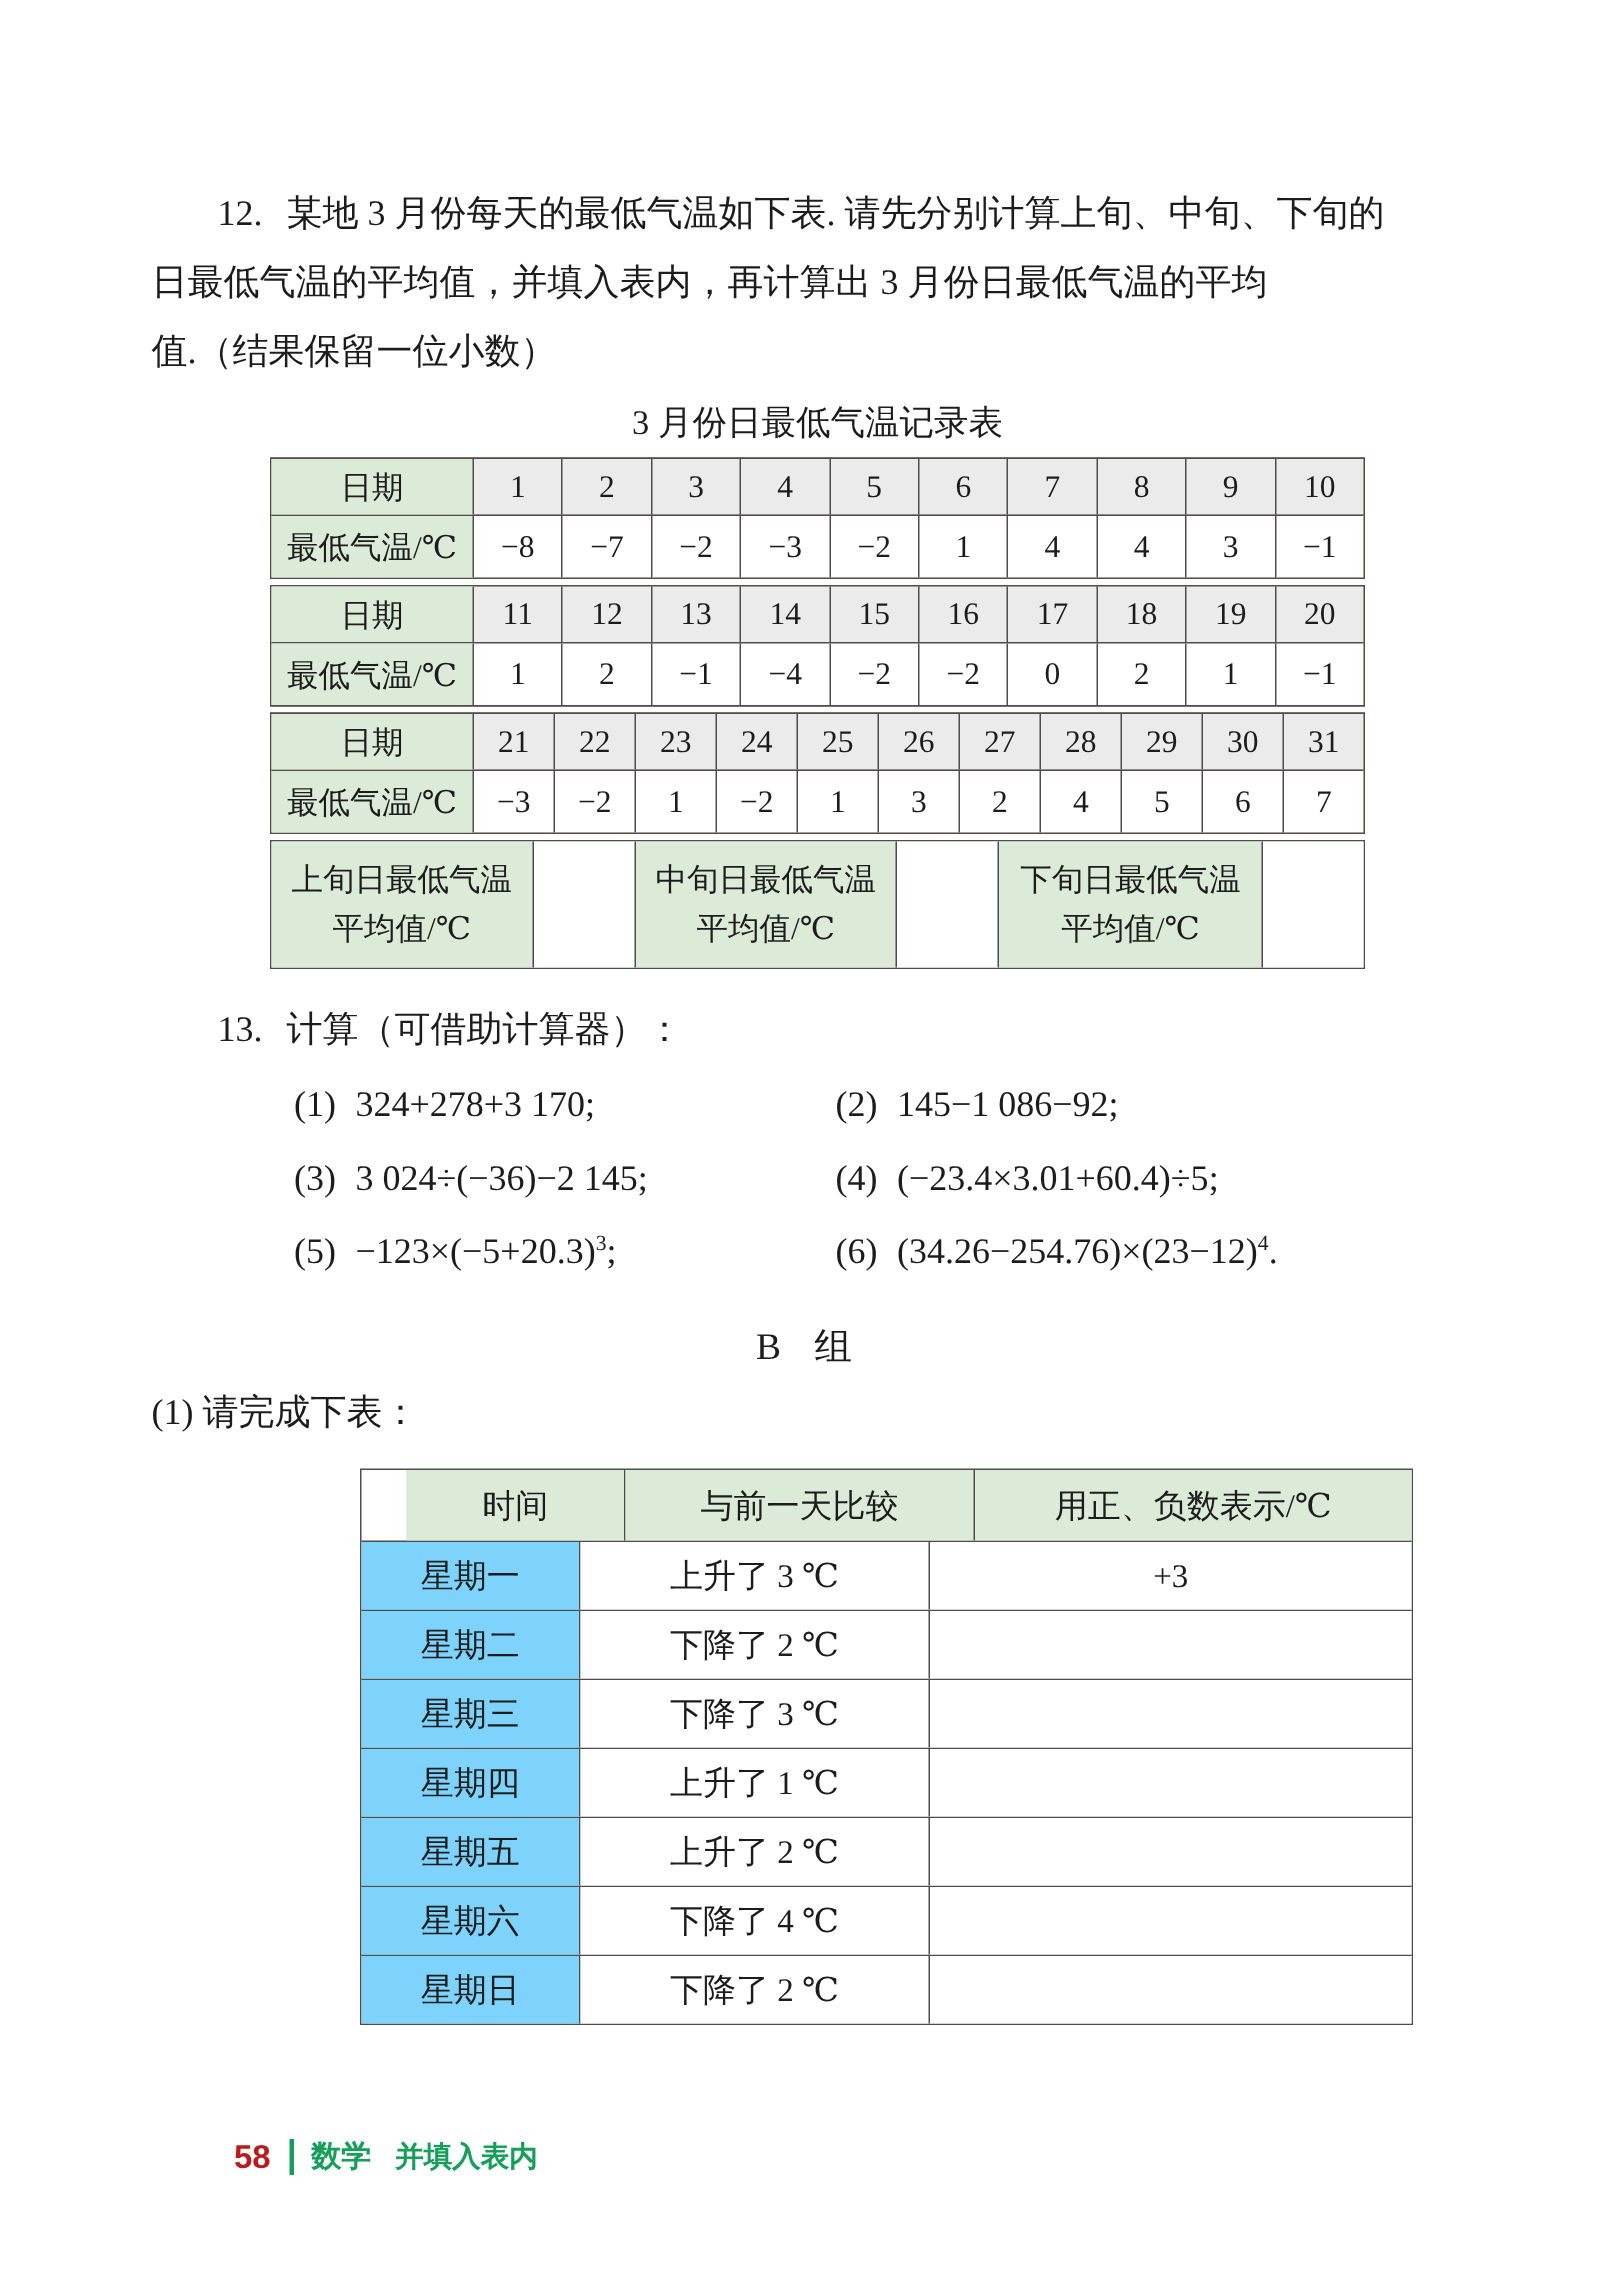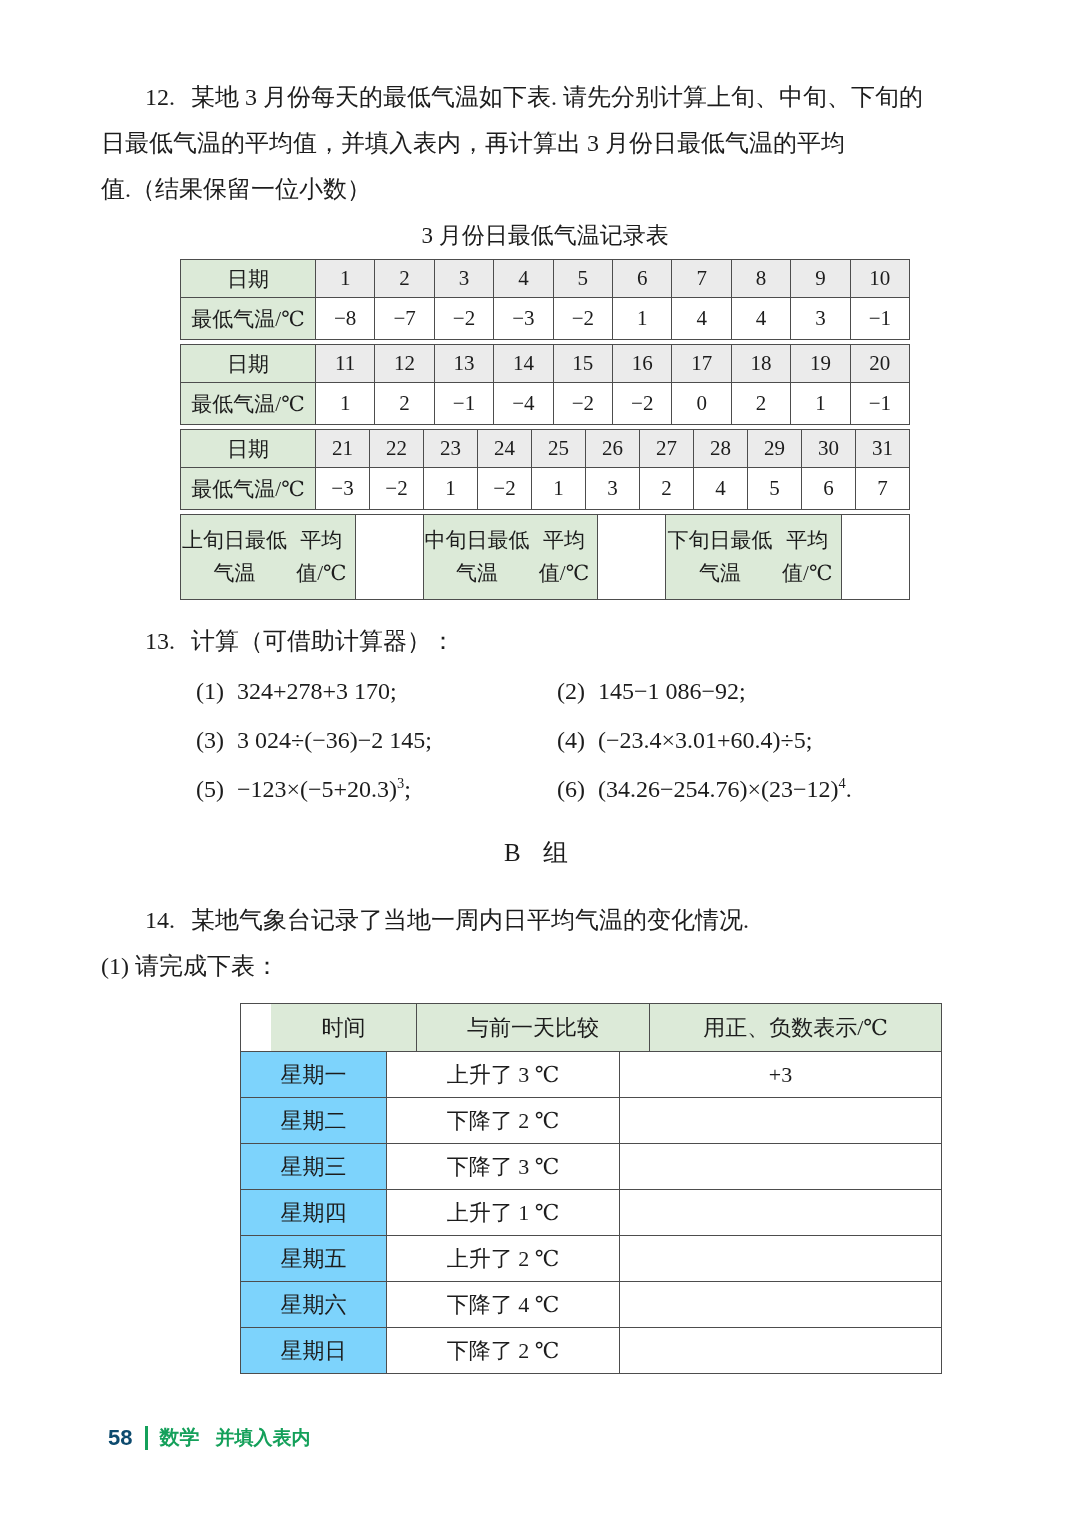--- a/index.html
+++ b/index.html
@@ -2,21 +2,21 @@
 <html><head>
 <meta charset="utf-8">
 <style>
   html,body { margin:0; padding:0; background:#ffffff; }
   .page {
     position:relative; width:1080px; height:1528px; margin:0 auto;
     background:#ffffff; overflow:hidden;
     font-family:"Liberation Serif","DejaVu Serif",serif;
     color:#1c1c1c;
   }
-  .content { padding-top:74px; }
+  .content { padding-top:120px; }
 
   
   .prob-line { font-size:24px; line-height:46px; margin-left:145px; width:828px; }
   .prob-line.cont { margin-left:101px; width:780px; }
   .prob-num { display:inline-block; margin-right:16px; }
 
   
   .table-title { width:730px; margin:8px 0 8px 180px; text-align:center; font-size:23px; }
 
   
@@ -33,21 +33,21 @@
   .t-cell {
     flex:1; border-right:1px solid #4d4d4d;
     display:flex; align-items:center; justify-content:center;
   }
   .t-row .t-cell:last-child { border-right:none; }
 
   .t-summary { display:flex; border:1px solid #4d4d4d; height:84px; background:#fff; font-size:21px; }
   .sum-group { flex:1; display:flex; }
   .sum-label {
     flex:2.6; background:#dcead8; border-right:1px solid #4d4d4d;
-    display:flex; align-items:center; justify-content:center;
+    display:flex; flex-direction:column; align-items:center; justify-content:center;
     line-height:1.55; text-align:center;
   }
   .sum-blank { flex:1; background:#fff; }
   .sum-group:not(:last-child) .sum-blank { border-right:1px solid #4d4d4d; }
 
   
   .calc-head { margin-top:18px; }
   .calc-line { margin-left:196px; font-size:24px; line-height:43px; }
   .calc-cell { display:inline-block; width:361px; vertical-align:top; }
   .calc-cell.second { width:auto; }
@@ -72,21 +72,21 @@
   .w-head .w-c2 { background:#dcead8; }
   .w-c3 { flex:1; display:flex; align-items:center; justify-content:center; background:#fff; }
   .w-head .w-c3 { background:#dcead8; }
 
   
   .footer {
     position:absolute; left:108px; top:1424px;
     display:flex; align-items:center;
     font-family:"Liberation Sans","DejaVu Sans",sans-serif;
   }
-  .footer-page { font-size:22px; font-weight:bold; color:#0c4a6e; }
+  .footer-page { font-size:22px; font-weight:bold; color:#b91c1c;margin-left:48px; }
   .footer-bar { width:3px; height:24px; background:#14a05a; margin:0 11px 0 13px; }
   .footer-subject { font-size:20px; font-weight:bold; color:#14a05a; margin-right:16px; }
   .footer-grade { font-size:19px; font-weight:bold; color:#14a05a; }
 </style>
 </head>
 <body>
 
 <div class="page">
   <div class="content">
 
@@ -229,23 +229,20 @@
     </div>
     <div class="calc-line">
       <span class="calc-cell"><span class="calc-no">(3)</span><span>3 024÷(−36)−2 145</span><sup></sup><span>;</span></span><span class="calc-cell second"><span class="calc-no">(4)</span><span>(−23.4×3.01+60.4)÷5</span><sup></sup><span>;</span></span>
     </div>
     <div class="calc-line">
       <span class="calc-cell"><span class="calc-no">(5)</span><span>−123×(−5+20.3)</span><sup>3</sup><span>;</span></span><span class="calc-cell second"><span class="calc-no">(6)</span><span>(34.26−254.76)×(23−12)</span><sup>4</sup><span>.</span></span>
     </div>
 
     <div class="section-b">B 组</div>
 
-    <div class="prob-line p14-first">
-      <span class="prob-num">14.</span><span>某地气象台记录了当地一周内日平均气温的变化情况.</span>
-    </div>
     <div class="prob-line cont">(1) 请完成下表：</div>
 
     <div class="week-table">
       <div class="w-row w-head">
         <div class="w-c1">时间</div>
         <div class="w-c2">与前一天比较</div>
         <div class="w-c3">用正、负数表示/℃</div>
       </div>
       <div class="w-row">
         <div class="w-c1">星期一</div>

